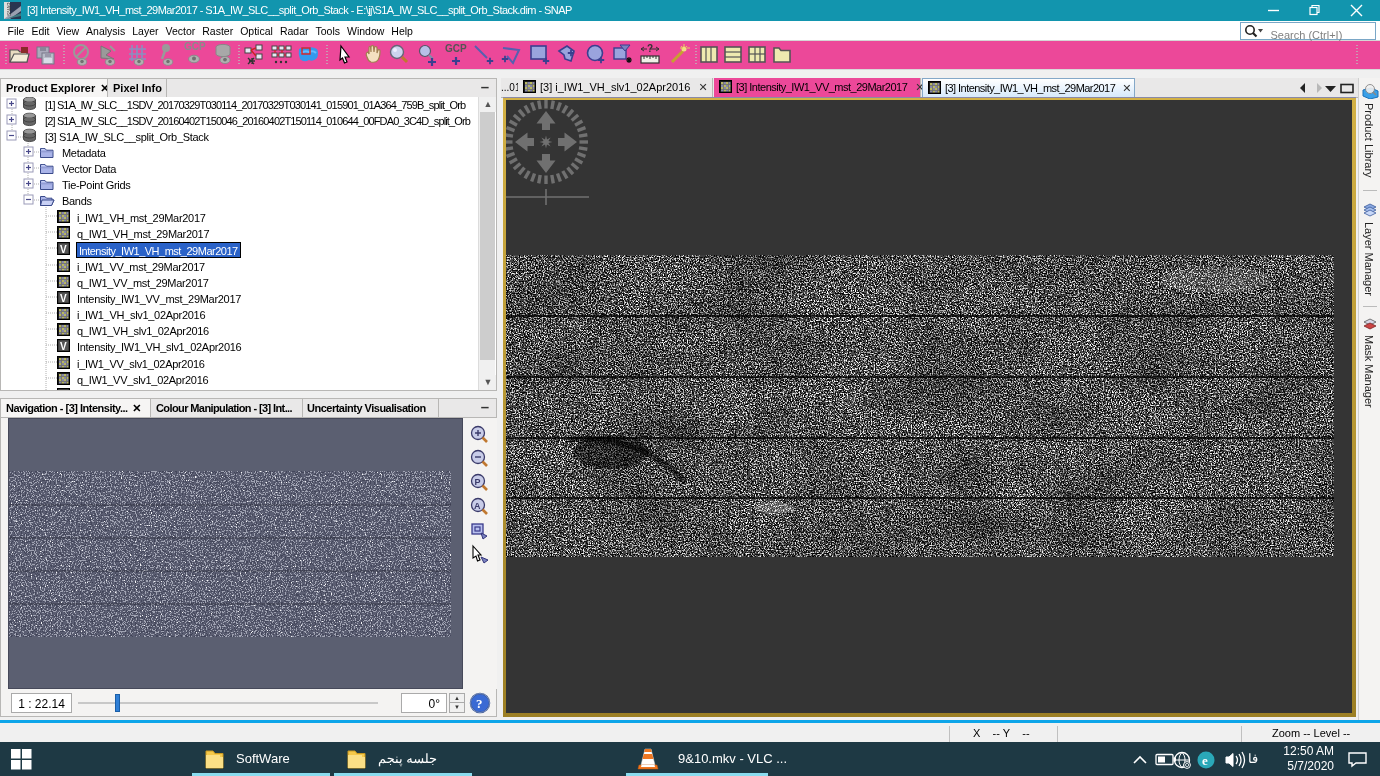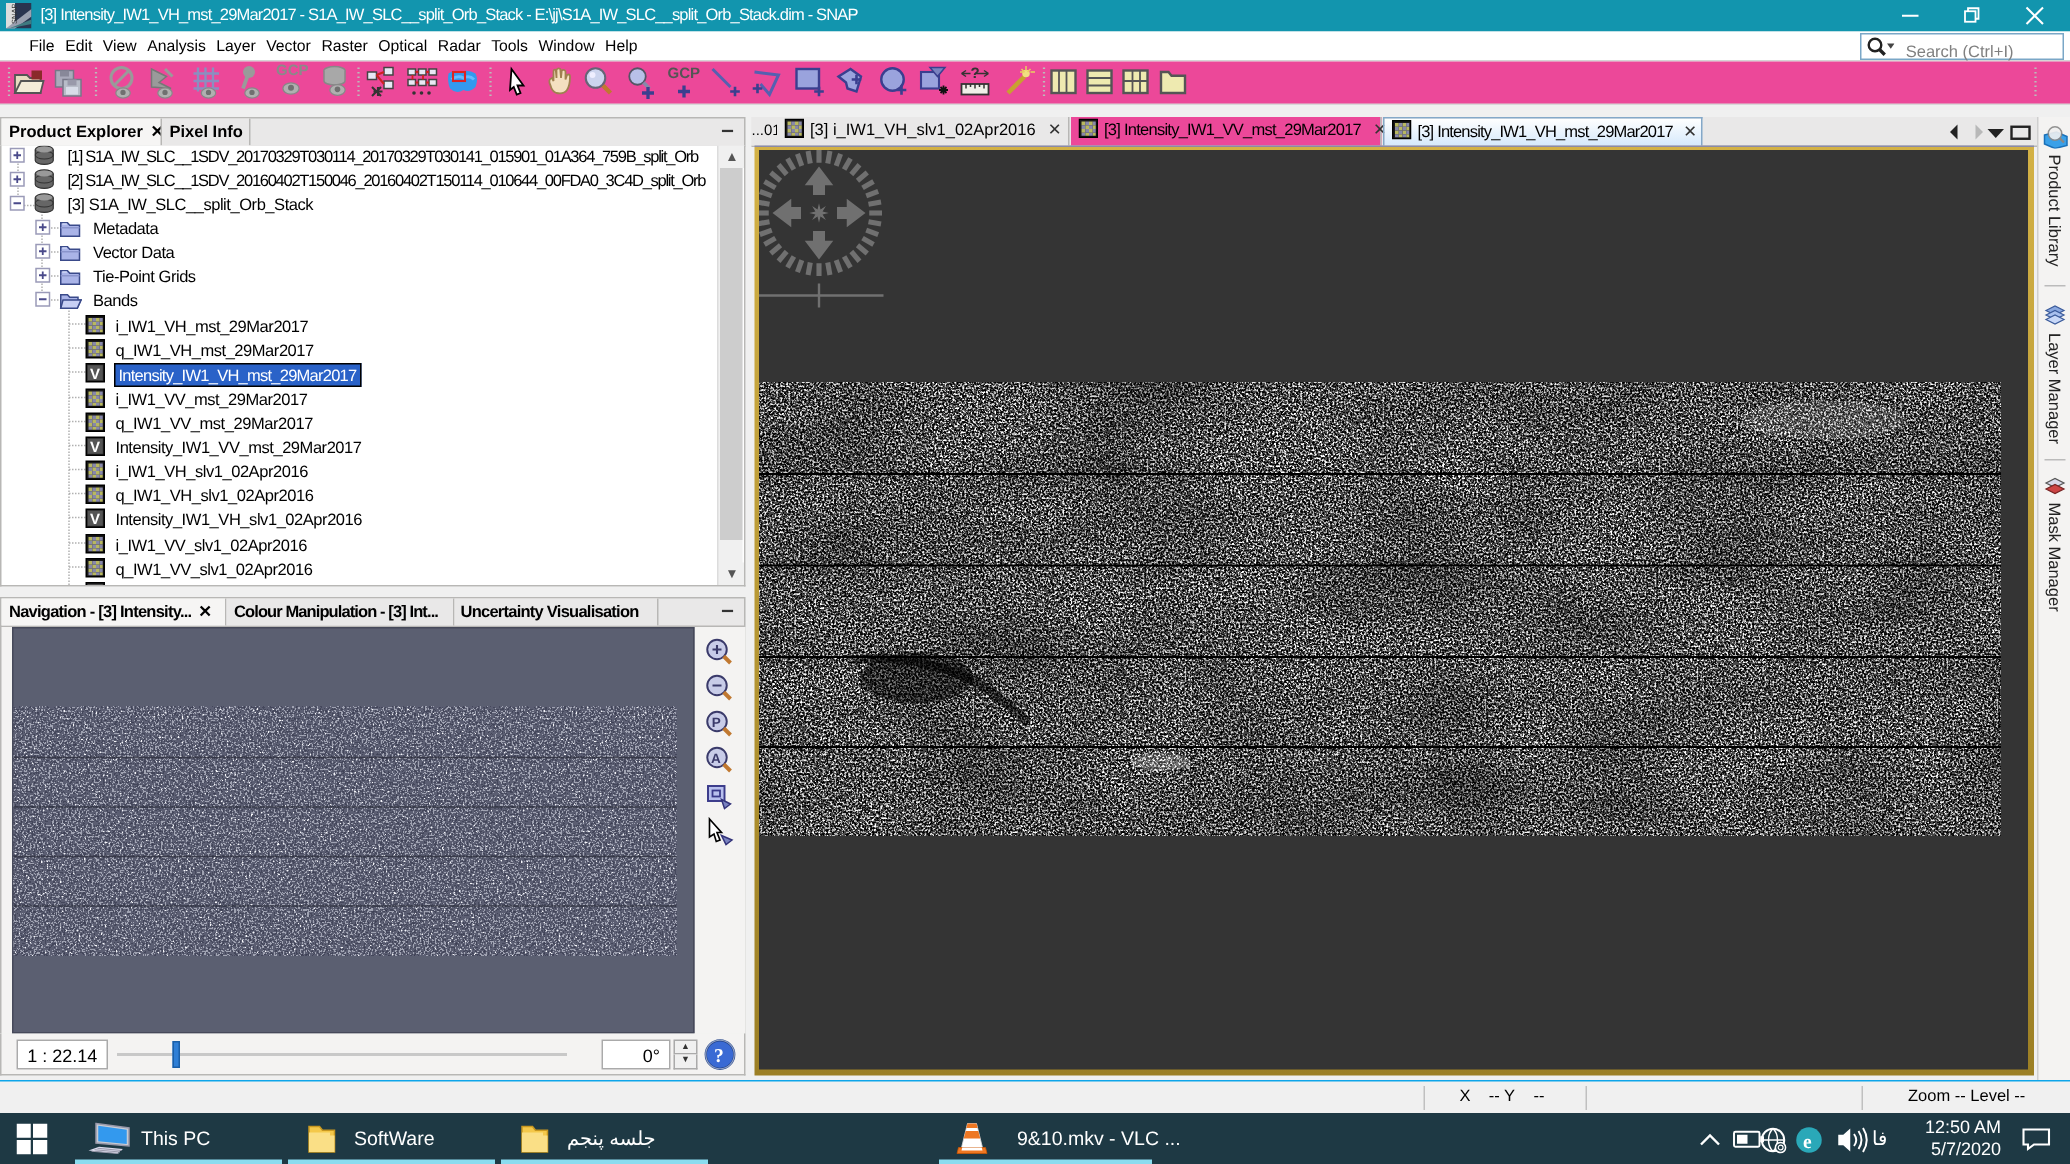--- a/index.html
+++ b/index.html
@@ -3,21 +3,21 @@
 <meta charset="utf-8">
 <style>
 *{margin:0;padding:0;box-sizing:border-box;}
 html,body{width:1380px;height:776px;overflow:hidden;font-family:"Liberation Sans",sans-serif;}
 body{position:relative;background:#f0f0f0;}
 .abs{position:absolute;}
 
 #titlebar{left:0;top:0;width:1380px;height:21px;background:#1295ae;color:#fff;font-size:11px;}
 #titletext{left:27px;top:4px;color:#fff;letter-spacing:-0.55px;}
 
-#menubar{left:0;top:21px;width:1380px;height:20px;background:#fff;border-bottom:1px solid #d5d5d5;font-size:10.5px;color:#000;padding-left:12px;}
+#menubar{left:0;top:21px;width:1380px;height:20px;background:#fff;border-bottom:1px solid #d5d5d5;font-size:10.5px;color:#000;}
 #menubar span{display:inline-block;padding:4px 3.5px 0;}
 
 #toolbar{left:0;top:41px;width:1380px;height:29px;background:#ec4899;border-bottom:1px solid #d8d8d8;}
 #belowbar{left:0;top:70px;width:1380px;height:8px;background:#f0f0f0;}
 
 .tabbar{background:#e9e8e8;border:1px solid #b8b7b5;height:20px;font-size:11px;font-weight:bold;color:#000;}
 .tab{float:left;height:18px;line-height:18px;padding:0 5px;border-right:1px solid #b8b7b5;background:#e9e8e8;white-space:nowrap;overflow:hidden;}
 .tab.active{background:#f6f5f4;}
 .minbtn{float:right;width:22px;text-align:center;font-weight:bold;color:#333;line-height:16px;font-size:15px;}
 
@@ -29,21 +29,21 @@
 #navview{left:7px;top:0px;width:455px;height:271px;background:#5b5f71;border:1px solid #46495a;}
 #navctrl{left:0;top:689px;width:497px;height:28px;background:#f4f3f2;border:1px solid #b8b7b5;border-top:none;}
 
 #docarea{left:501px;top:78px;width:857px;height:642px;background:#f0f0f0;}
 #viewframe{left:503px;top:97px;width:853px;height:620px;background:linear-gradient(#d3b145,#9c7f24);border-top:1px solid #8a8aa8;}
 #viewinner{left:506px;top:100px;width:846px;height:613px;background:#343434;overflow:hidden;}
 
 #sidebar{left:1358px;top:78px;width:22px;height:642px;background:#f4f3f2;border-left:1px solid #cfcfcf;}
 .vtext{position:absolute;writing-mode:vertical-rl;font-size:11px;color:#222;left:4px;}
 
-#statusbar{left:0;top:720px;width:1380px;height:22px;background:#f0f0f0;border-top:1px solid #0ea5e9;font-size:11px;color:#000;}
+#statusbar{left:0;top:720px;width:1380px;height:22px;background:#f0f0f0;border-top:3px solid #0ea5e9;font-size:11px;color:#000;}
 
 #taskbar{left:0;top:742px;width:1380px;height:34px;background:#1e3944;color:#fff;font-size:13px;}
 .tbtn{position:absolute;top:0;height:34px;}
 .tbtn span{white-space:nowrap;}
 .tbtn .ul{position:absolute;left:0;bottom:0;width:100%;height:3px;background:#8adcef;}
 </style>
 </head>
 <body>
 <div class="abs" id="titlebar">
   <svg class="abs" style="left:4px;top:2px" width="17" height="17">
@@ -656,32 +656,20 @@
   <div class="abs" style="left:1272px;top:4px;">Zoom -- Level --</div>
 </div>
 <div class="abs" id="taskbar">
   <svg class="abs" style="left:11px;top:7px" width="22" height="21">
     <rect x="0" y="0" width="9.5" height="9.5" fill="#fff"></rect>
     <rect x="11" y="0" width="9.5" height="9.5" fill="#fff"></rect>
     <rect x="0" y="11" width="9.5" height="9.5" fill="#fff"></rect>
     <rect x="11" y="11" width="9.5" height="9.5" fill="#fff"></rect>
   </svg>
 
-  <div class="tbtn" style="left:50px;width:138px;">
-    <svg class="abs" style="left:8px;top:6px" width="30" height="23">
-      <path d="M6 1 L28 4 L28 16 L6 14 Z" fill="#c8ccd4" stroke="#99a" stroke-width="1"></path>
-      <path d="M7.5 2.5 L26.5 5.2 L26.5 14.6 L7.5 12.8 Z" fill="#3399ee"></path>
-      <path d="M1 19 L20 21 L24 18 L8 16.5 Z" fill="#dde"></path>
-      <g stroke="#99a" stroke-width="0.7">
-          <path d="M3 19.5 L21 21 M5 18.5 L22 20 M7 17.5 L23 19"></path>
-        </g>
-    </svg>
-    <span class="abs" style="left:44px;top:9px">This PC</span>
-    <div class="ul"></div>
-  </div>
 
   <div class="tbtn" style="left:192px;width:138px;">
     <svg class="abs" style="left:12px;top:5px" width="24" height="24">
       <path d="M2 21 V4 L9 4 L11 6.5 L19 6.5 L19 21 Z" fill="#f4c84a" stroke="#c89820" stroke-width="1"></path>
       <path d="M2 21 V8 L16 8 L16 10 L19 10 L19 21 Z" fill="#fadf86"></path>
     </svg>
     <span class="abs" style="left:44px;top:9px">SoftWare</span>
     <div class="ul"></div>
   </div>
 

